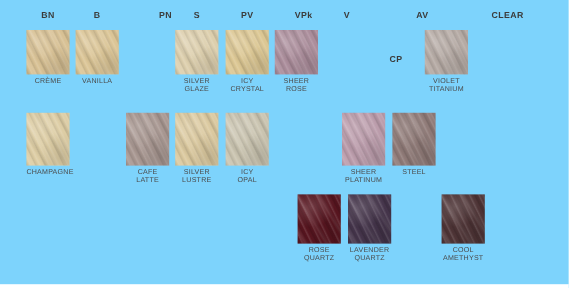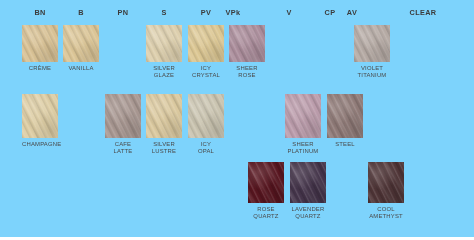--- a/index.html
+++ b/index.html
@@ -91,26 +91,26 @@
     white-space: pre-line;
   }
 </style>
 </head>
 <body>
 
 <div id="chart-root">
   <div id="header-layer">
       <div class="col-header" style="left: 22px;">BN</div>
       <div class="col-header" style="left: 63px;">B</div>
-      <div class="col-header" style="left: 105px;">PN</div>
+      <div class="col-header" style="left: 120px;">PN</div>
       <div class="col-header" style="left: 146px;">S</div>
       <div class="col-header" style="left: 188px;">PV</div>
-      <div class="col-header" style="left: 215px;">VPk</div>
+      <div class="col-header" style="left: 235px;">VPk</div>
       <div class="col-header" style="left: 271px;">V</div>
-      <div class="col-header" style="left: 312px;">CP</div>
+      <div class="col-header" style="left: 312px; margin-top: 37px;">CP</div>
       <div class="col-header" style="left: 334px;">AV</div>
       <div class="col-header" style="left: 405px;">CLEAR</div>
     </div>
   <div id="rows-layer">
       <div class="cell" style="left: 22px; top: 25px;">
         <div class="swatch" style="height: 37px; background-color: rgb(216, 193, 148);"></div>
         <div class="cell-label">CRÈME</div>
       </div>
       <div class="cell" style="left: 63px; top: 25px;">
         <div class="swatch" style="height: 37px; background-color: rgb(219, 197, 150);"></div>

